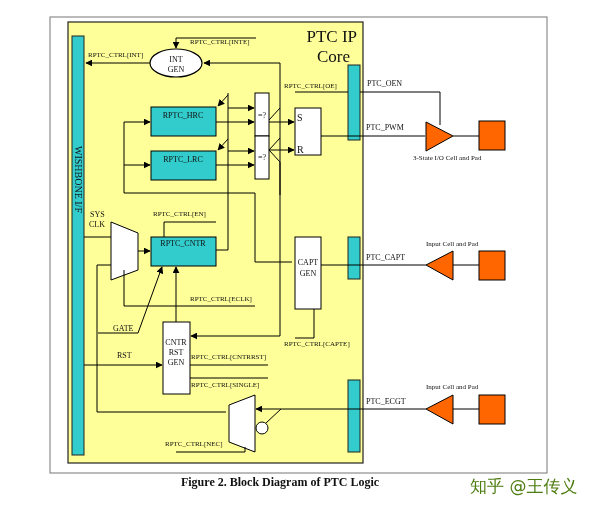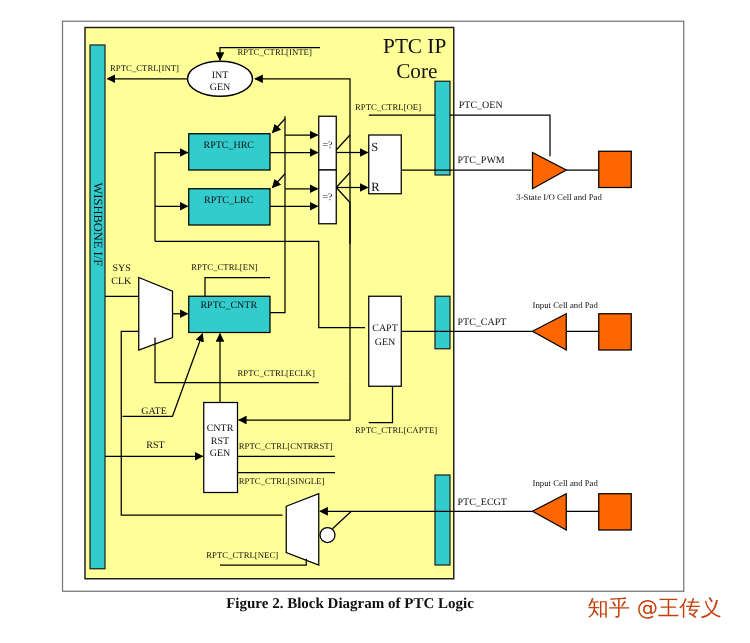--- a/index.html
+++ b/index.html
@@ -1,20 +1,20 @@
 <!DOCTYPE html>
 <html><head>
 <meta charset="utf-8">
 <style>
   html, body { margin: 0; padding: 0; background: #ffffff; }
   body { width: 600px; height: 514px; position: relative; overflow: hidden; font-family: "Liberation Serif", serif; }
   svg { position: absolute; left: 0; top: 0; }
   .lbl { font-family: "Liberation Serif", serif; fill: #111; }
   .caption { position: absolute; left: 0; width: 560px; top: 475px; text-align: center; font-family: "Liberation Serif", serif; font-weight: bold; font-size: 12px; color: #111; }
-  .watermark { position: absolute; left: 470px; top: 475px; font-family: "DejaVu Sans", sans-serif; font-size: 17px; color: #c2410c; }
+  .watermark { position: absolute; left: 470px; top: 475px; font-family: "DejaVu Sans", sans-serif; font-size: 17px; color: #4d7c0f; }
 </style>
 </head>
 <body>
 
 <svg width="600" height="514" viewBox="0 0 600 514" xmlns="http://www.w3.org/2000/svg">
   <defs>
     <marker id="arr" viewBox="0 0 10 10" refX="9" refY="5" markerWidth="7" markerHeight="7" orient="auto-start-reverse">
       <path d="M0,0 L10,5 L0,10 z" fill="#000"></path>
     </marker>
   </defs>

